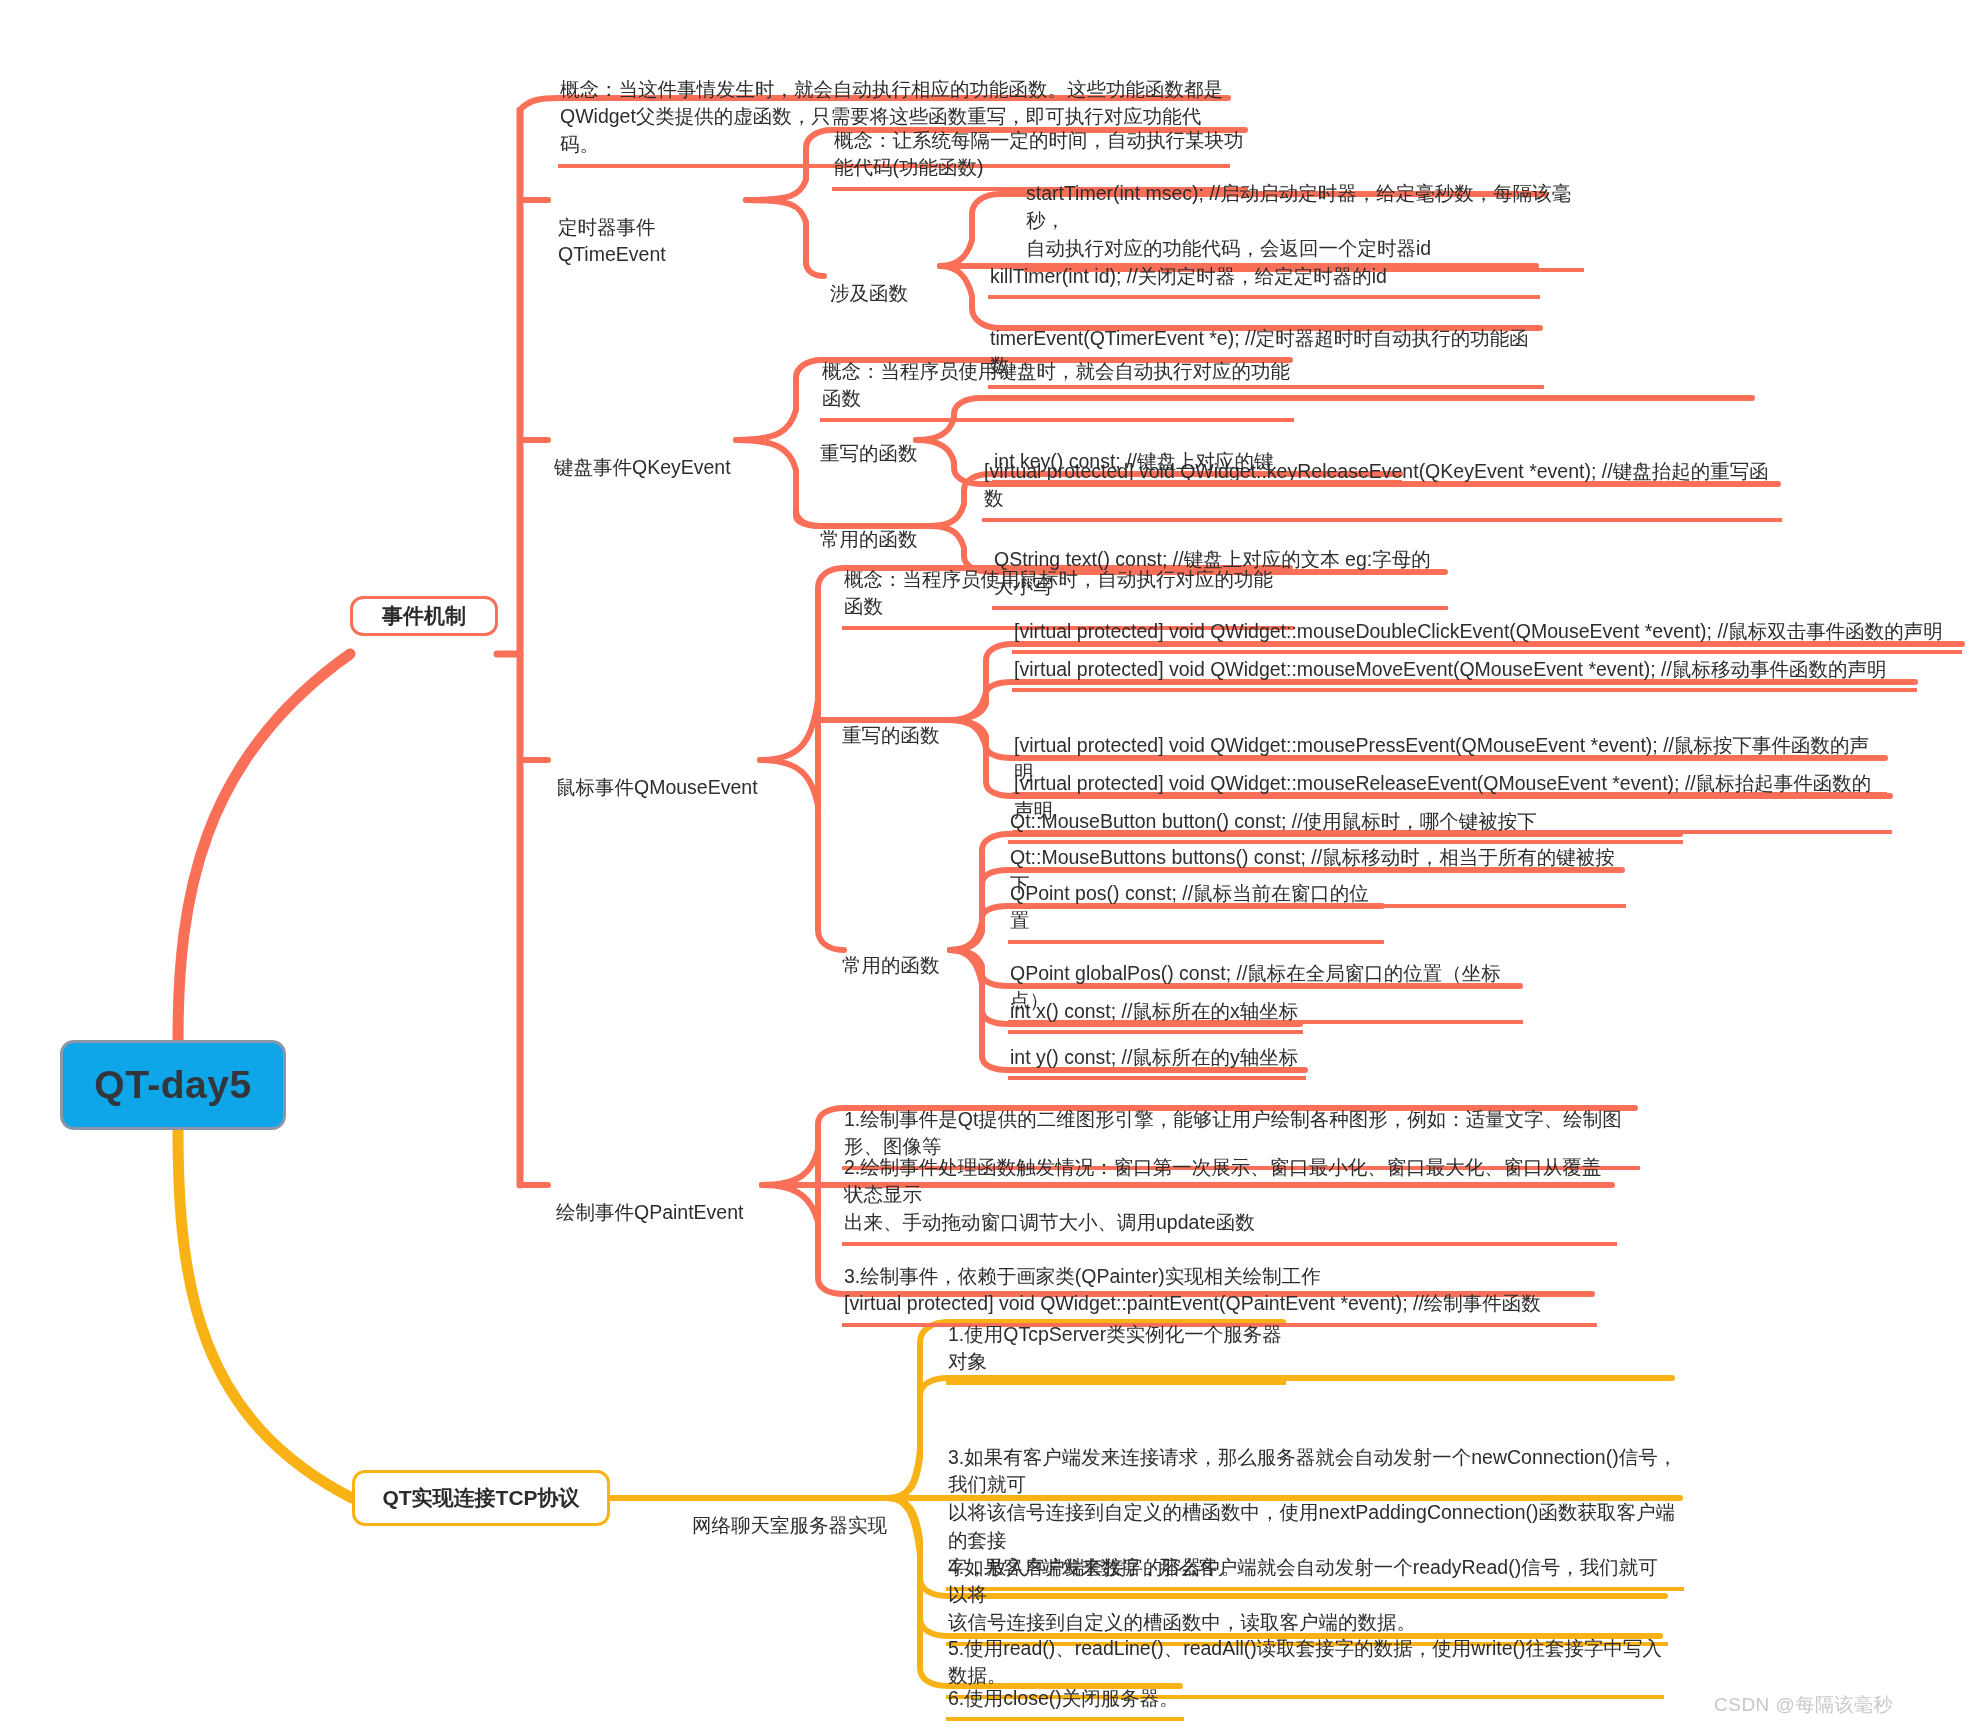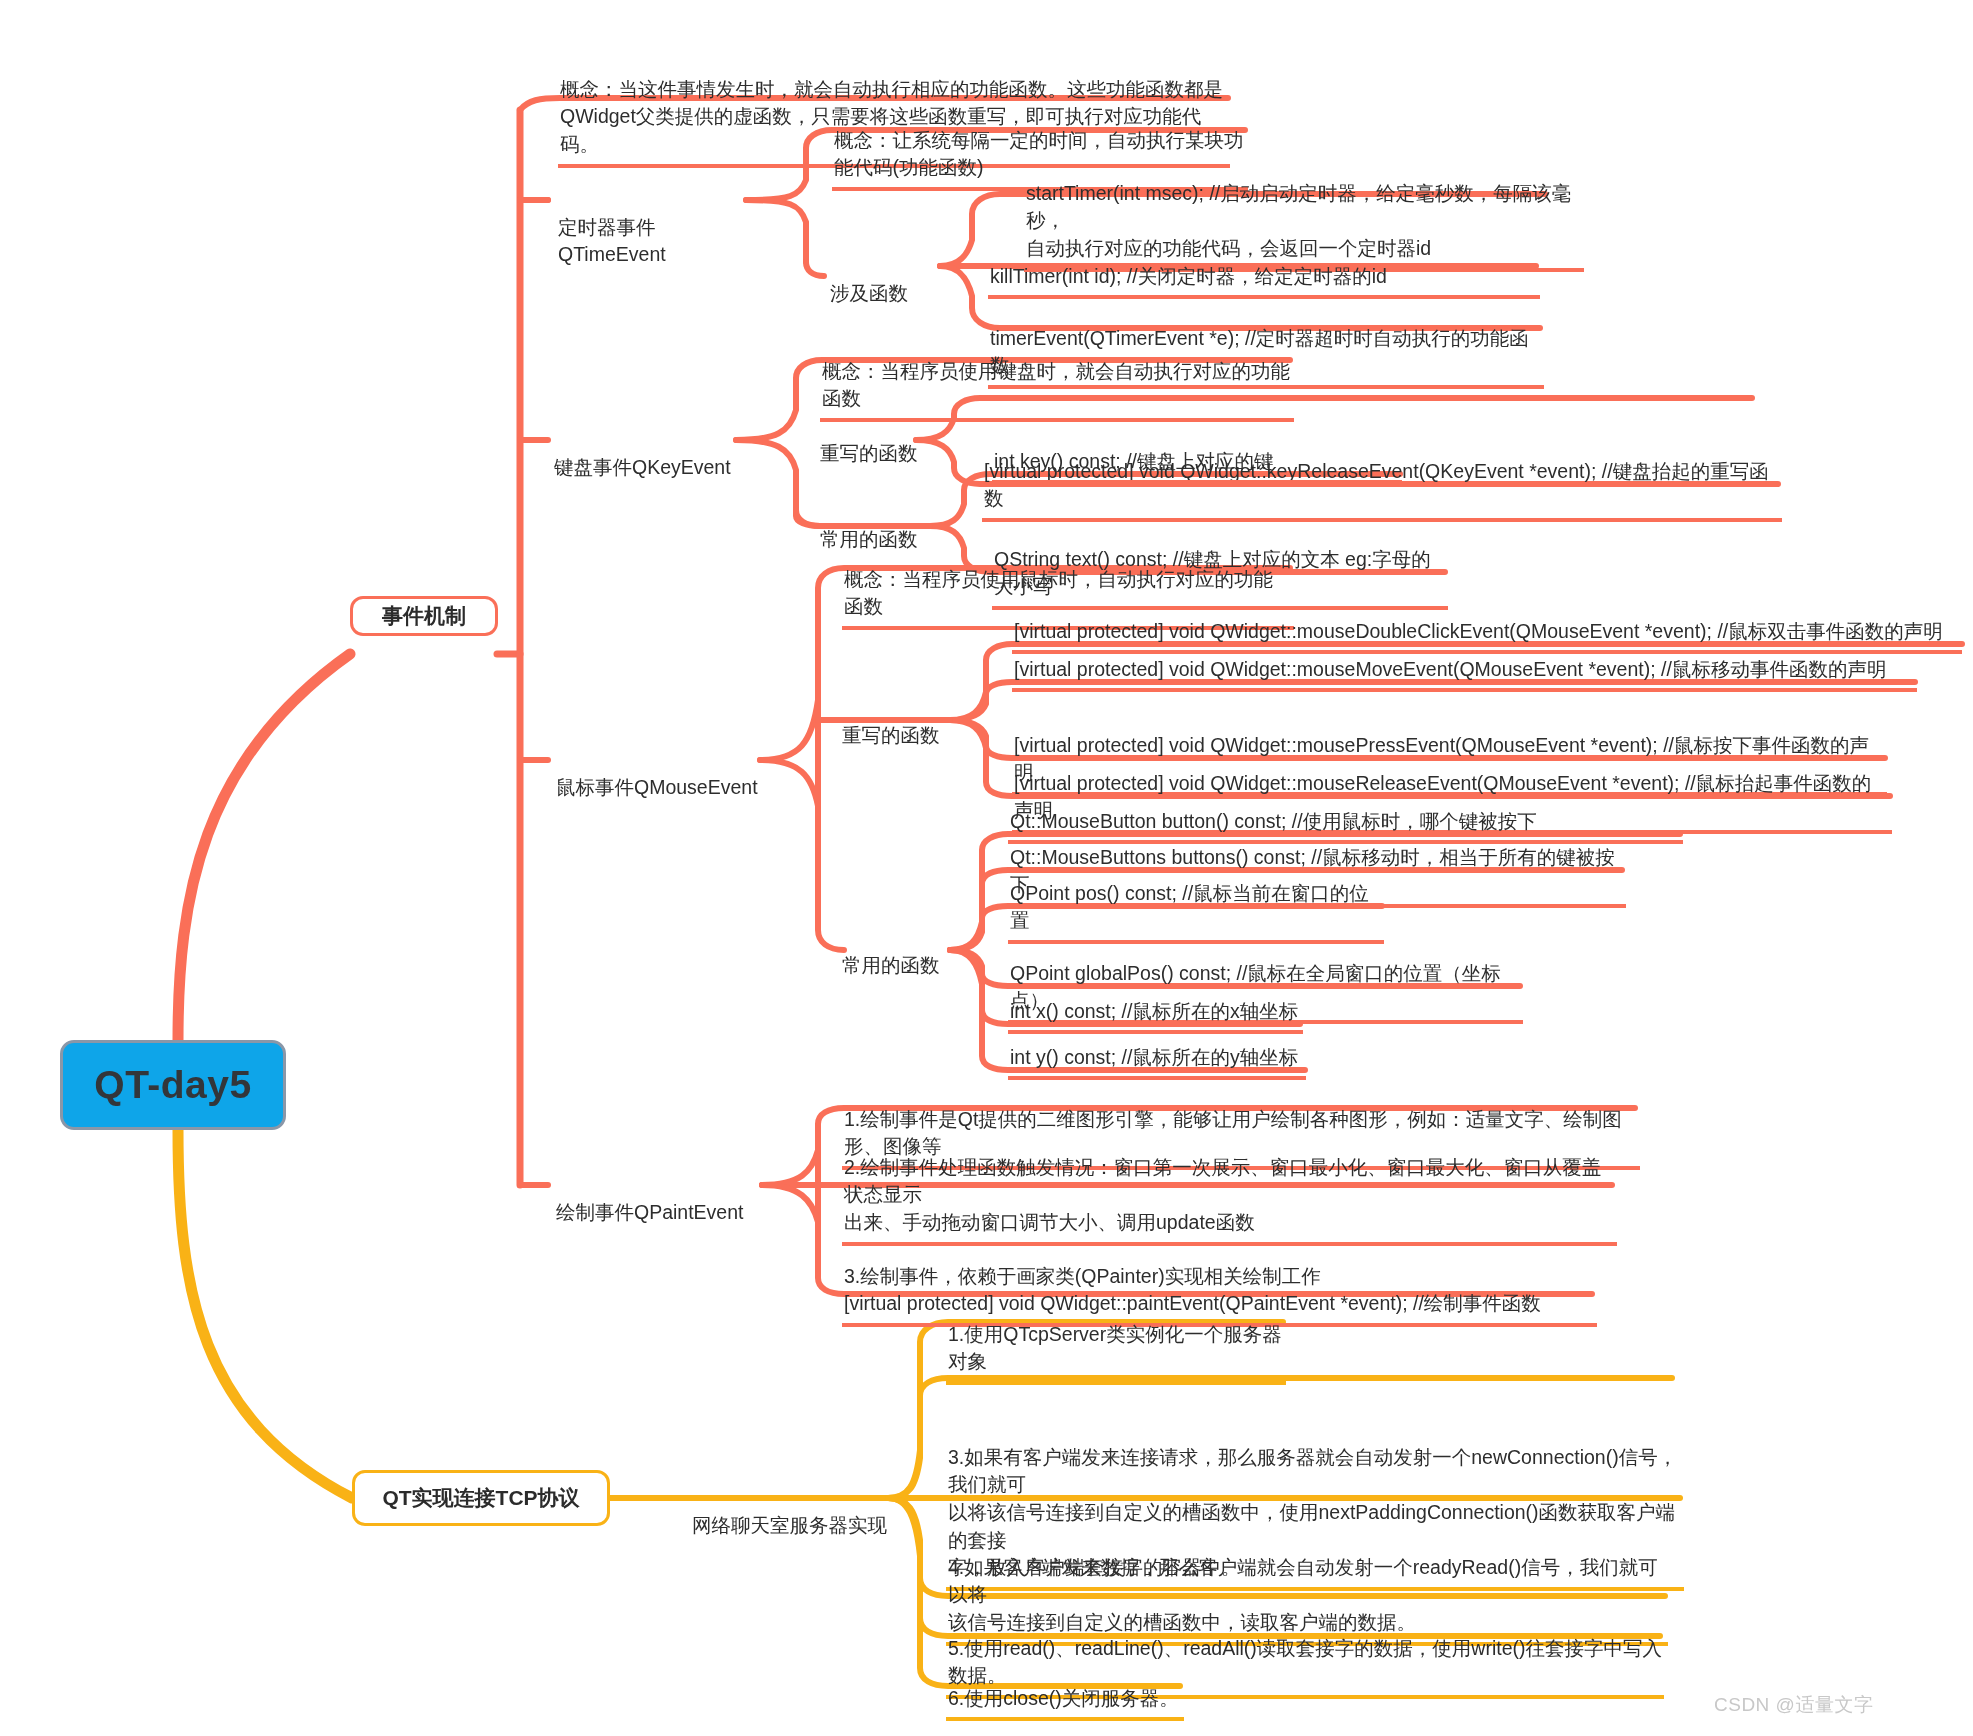--- a/index.html
+++ b/index.html
@@ -320,16 +320,16 @@
 
   <div class="node leaf ul-yellow" style="left:946px; top:1607px; width:718px;">
     <span>5.使用read()、readLine()、readAll()读取套接字的数据，使用write()往套接字中写入数据。</span>
   </div>
 
   <div class="node leaf ul-yellow" style="left:946px; top:1657px; width:238px;">
     <span>6.使用close()关闭服务器。</span>
   </div>
 
   <div class="watermark" style="left:1714px; top:1692px;">
-    <span>CSDN @适量文字</span>
+    <span>CSDN @每隔该毫秒</span>
   </div>
 
 </div>
 
 </body></html>

